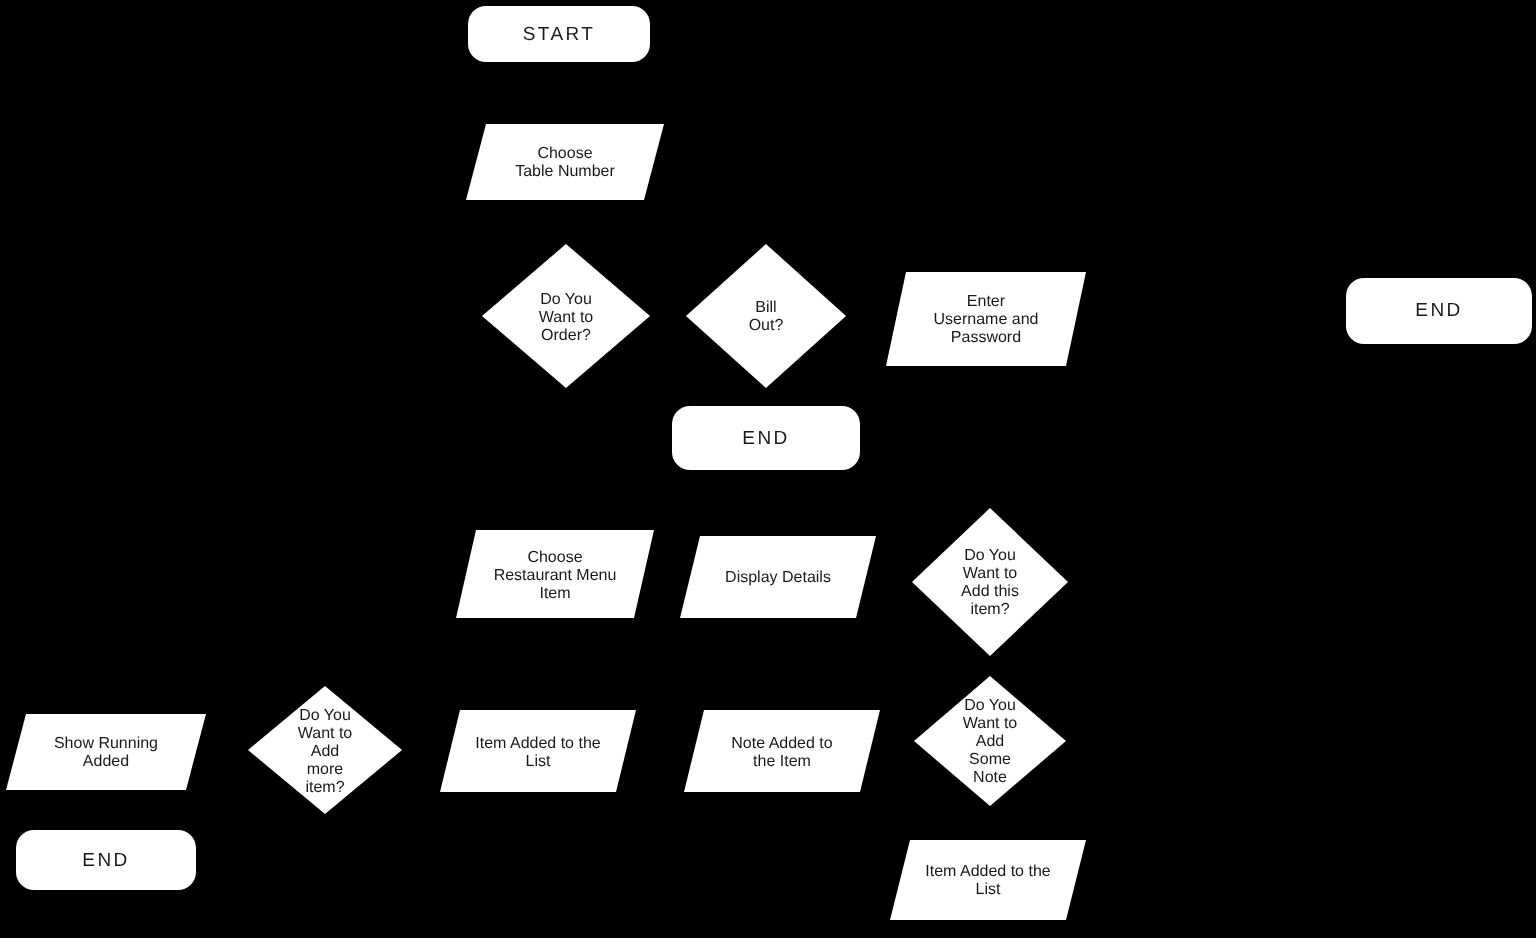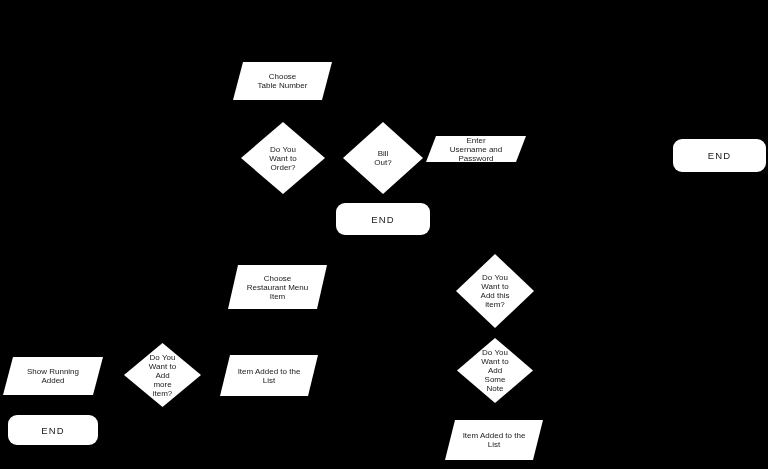--- a/index.html
+++ b/index.html
@@ -47,41 +47,45 @@
   .terminator .label {
     font-size: 9.5px;
     letter-spacing: 1.2px;
   }
 </style>
 </head>
 <body>
 
 <div class="canvas">
 
+  <div class="node terminator" style="left:234px;top:3px;width:91px;height:28px">
+    <div class="shape"></div>
+    <span class="label">START</span>
+  </div>
 
   <div class="node parallelogram" style="left:233px;top:62px;width:99px;height:38px">
     <div class="shape"></div>
     <span class="label">Choose
 Table Number</span>
   </div>
 
   <div class="node diamond" style="left:241px;top:122px;width:84px;height:72px">
     <div class="shape"></div>
     <span class="label">Do You
 Want to
 Order?</span>
   </div>
 
   <div class="node diamond" style="left:343px;top:122px;width:80px;height:72px">
     <div class="shape"></div>
     <span class="label">Bill
 Out?</span>
   </div>
 
-  <div class="node parallelogram" style="left:426px;top:136px;width:100px;height:26px">
+  <div class="node parallelogram" style="left:443px;top:136px;width:100px;height:47px">
     <div class="shape"></div>
     <span class="label">Enter
 Username and
 Password</span>
   </div>
 
 
   <div class="node terminator" style="left:673px;top:139px;width:93px;height:33px">
     <div class="shape"></div>
     <span class="label">END</span>
@@ -92,20 +96,24 @@
     <span class="label">END</span>
   </div>
 
   <div class="node parallelogram" style="left:228px;top:265px;width:99px;height:44px">
     <div class="shape"></div>
     <span class="label">Choose
 Restaurant Menu
 Item</span>
   </div>
 
+  <div class="node parallelogram" style="left:340px;top:268px;width:98px;height:41px">
+    <div class="shape"></div>
+    <span class="label">Display Details</span>
+  </div>
 
   <div class="node diamond" style="left:456px;top:254px;width:78px;height:74px">
     <div class="shape"></div>
     <span class="label">Do You
 Want to
 Add this
 item?</span>
   </div>
 
   <div class="node parallelogram" style="left:3px;top:357px;width:100px;height:38px">
@@ -122,20 +130,25 @@
 more
 item?</span>
   </div>
 
   <div class="node parallelogram" style="left:220px;top:355px;width:98px;height:41px">
     <div class="shape"></div>
     <span class="label">Item Added to the
 List</span>
   </div>
 
+  <div class="node parallelogram" style="left:342px;top:355px;width:98px;height:41px">
+    <div class="shape"></div>
+    <span class="label">Note Added to
+the Item</span>
+  </div>
 
   <div class="node diamond" style="left:457px;top:338px;width:76px;height:65px">
     <div class="shape"></div>
     <span class="label">Do You
 Want to
 Add
 Some
 Note</span>
   </div>
 

